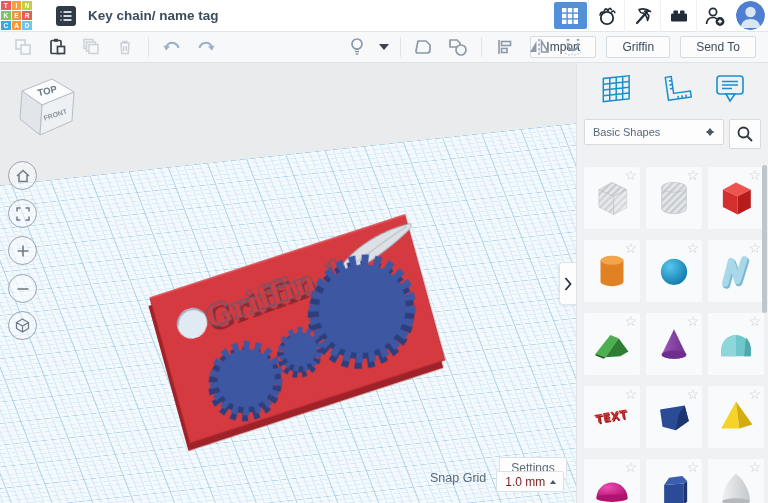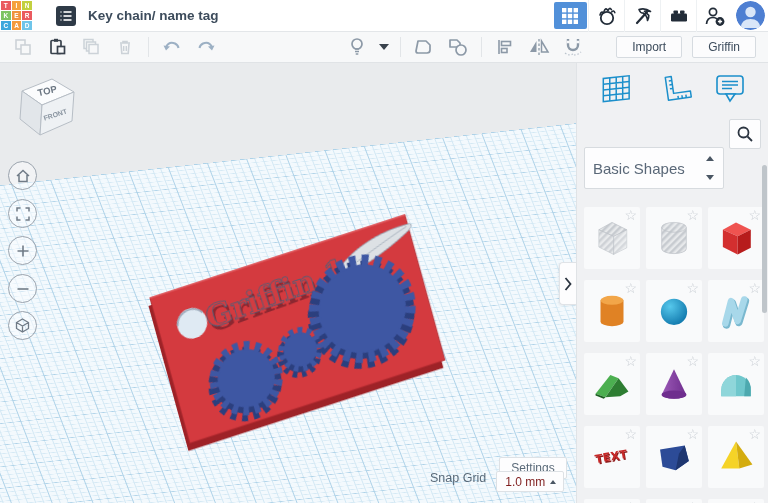--- a/index.html
+++ b/index.html
@@ -63,22 +63,22 @@
     font-size:12px; color:#7f1d1d; display:flex; align-items:center; padding:0 8px; cursor:pointer; position:relative; }
   #snapval::after { content:""; position:absolute; right:7px; top:8px; border-left:3.5px solid transparent;
     border-right:3.5px solid transparent; border-bottom:4.5px solid #4a5663; }
 
   
   #panel { position:absolute; left:576px; top:63px; width:192px; height:440px; background:#f0f1f3;
     border-left:1px solid #e0e3e6; overflow:hidden; }
   #ptools { height:48px; display:flex; align-items:center; justify-content:space-between; padding:4px 22px 0 22px; }
   .ptool { cursor:pointer; display:flex; }
   #pselrow { display:flex; gap:5px; padding:8px 7px 0 7px; }
-  #pselect { flex:1; height:42px; background:#fdfdfe; border:1px solid #d7dbdf; border-radius:2px;
-    font-size:15px; color:#5a6878; display:flex; align-items:center; padding:0 8px; position:relative; cursor:pointer;margin-top:28px; }
+  #pselect { flex:1; height:26px; background:#fdfdfe; border:1px solid #d7dbdf; border-radius:2px;
+    font-size:11px; color:#5a6878; display:flex; align-items:center; padding:0 8px; position:relative; cursor:pointer; }
   #pselect::before { content:""; position:absolute; right:9px; top:8px; border-left:4px solid transparent;
     border-right:4px solid transparent; border-bottom:5px solid #4a5663; }
   #pselect::after { content:""; position:absolute; right:9px; bottom:8px; border-left:4px solid transparent;
     border-right:4px solid transparent; border-top:5px solid #4a5663; }
   #psearch { width:32px; height:30px; background:#fdfdfe; border:1px solid #d7dbdf; border-radius:2px;
     display:flex; align-items:center; justify-content:center; cursor:pointer; }
   #pgrid { display:grid; grid-template-columns:repeat(3,56px); gap:11px 6px; padding:18px 6px 0 7px; }
   .tile { width:56px; height:62px; background:#f9fafb; border-radius:2px; position:relative;
     display:flex; align-items:center; justify-content:center; cursor:pointer; }
   .star { position:absolute; top:0px; right:3px; color:#c9ced4; font-size:14px; cursor:pointer; }
@@ -282,20 +282,21 @@
         <path d="M7 3 v6 a5 5 0 0 0 10 0 V3" fill="none" stroke="#8c99a7" stroke-width="2.4"></path>
         <path d="M5.8 6 h3 M15.2 6 h3" stroke="#f7f8f9" stroke-width="2.6"></path>
         <path d="M4 17 q4 3 8 1 M13 19 q4 0 7-3" fill="none" stroke="#b9c2cc" stroke-width="1.2" stroke-dasharray="1.5 2"></path>
         </svg>
     </div>
   </div>
 
   <div class="tb-btns">
     <div class="wbtn">Import</div>
     <div class="wbtn">Griffin</div>
+    <div class="wbtn">Send To</div>
   </div>
 </div>
 
 <div id="canvas">
   <div id="plane"></div>
 
   <div id="model">
     <svg width="312" height="182" viewBox="0 0 312 182" style="overflow:visible">
 
       <rect x="-4" y="8" width="300" height="170" fill="#9e2227"></rect>

